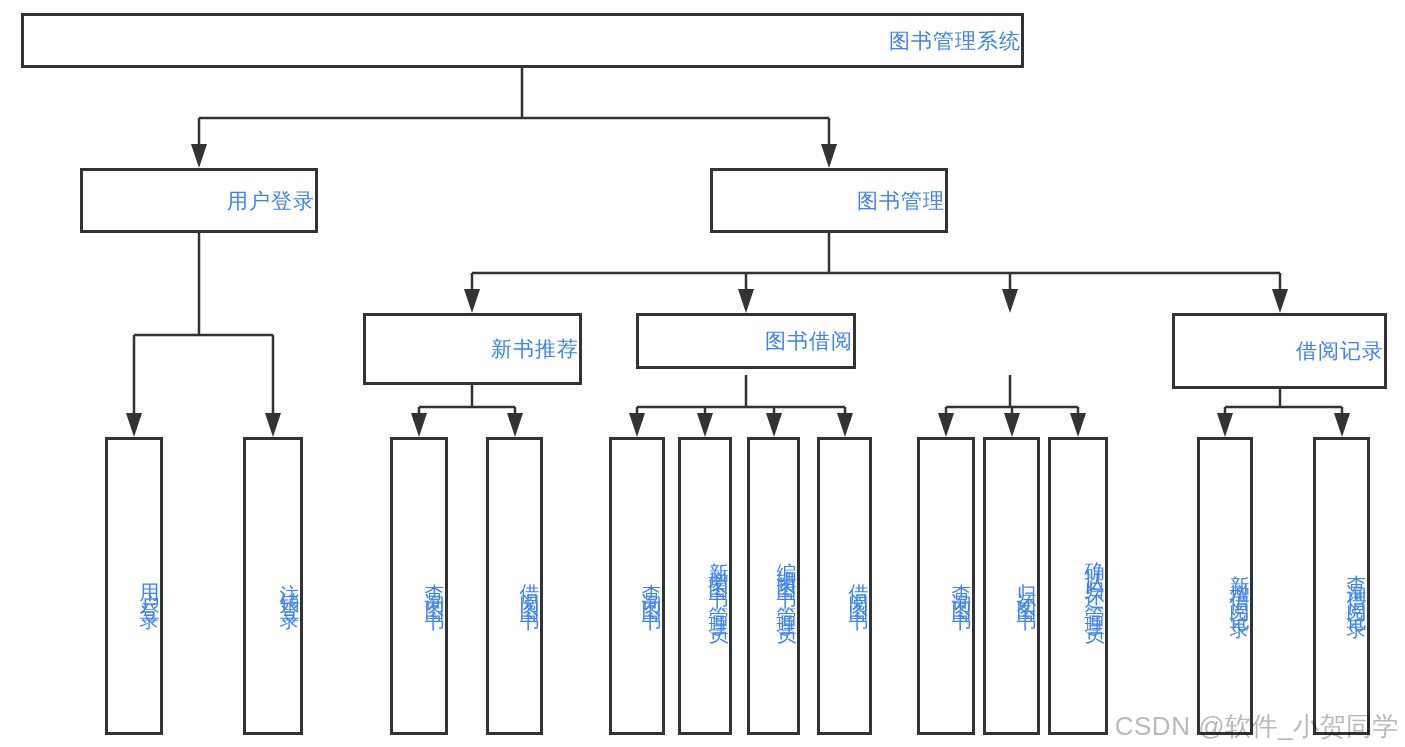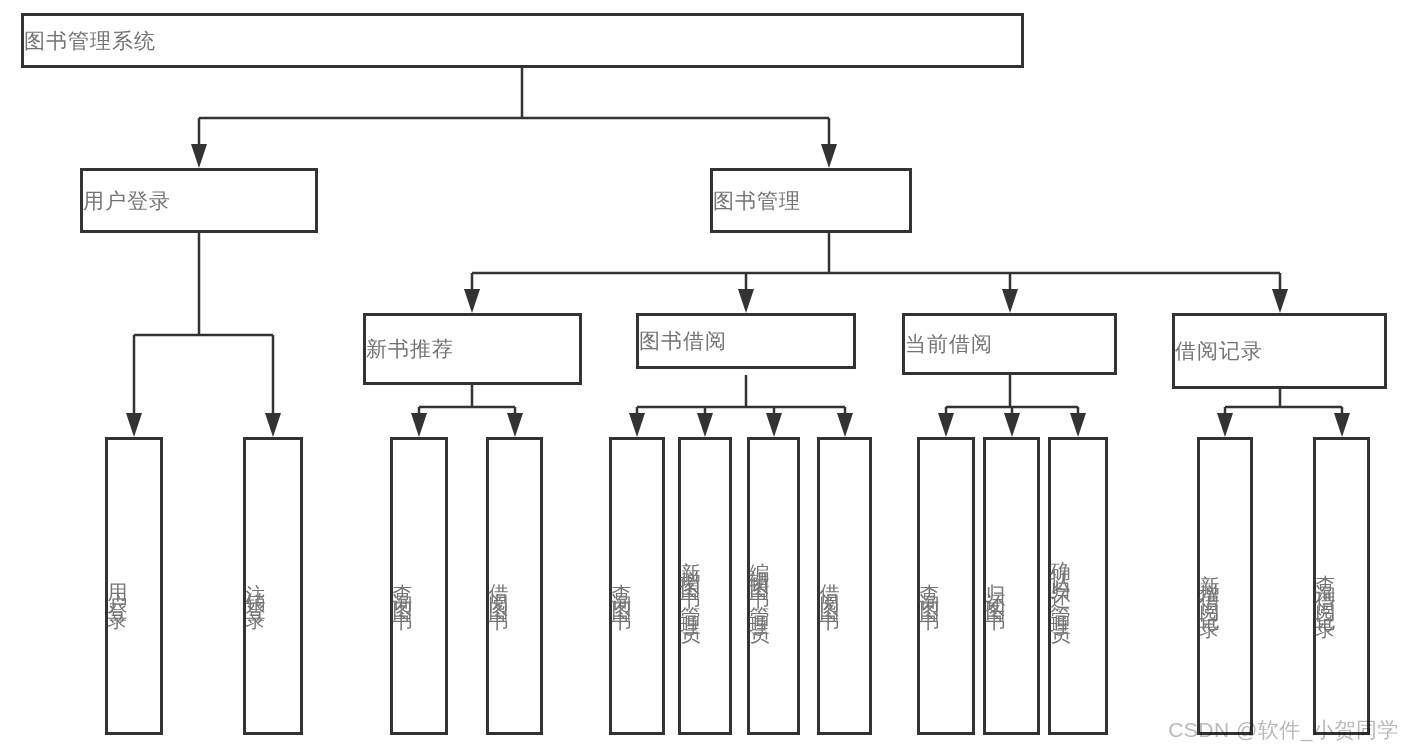--- a/index.html
+++ b/index.html
@@ -4,32 +4,32 @@
 <style>
   html,body { margin:0; padding:0; background:#ffffff; }
   .stage {
     position:relative; width:1405px; height:747px; background:#ffffff;
     font-family:"Liberation Sans", sans-serif; overflow:hidden;
   }
   svg.wires { position:absolute; left:0; top:0; }
   .node {
     position:absolute; box-sizing:border-box;
     border:3px solid #333333; background:#ffffff;
-    display:flex; align-items:center; justify-content:flex-start;
-    color:#737373;
+    display:flex; align-items:center; justify-content:flex-end;
+    color:#3b82f6;
     font-family:Liberation Serif, serif;
   }
   .hnode { font-size:21px; letter-spacing:1px; }
   .vnode span {
     writing-mode:vertical-rl; text-orientation:mixed;
     font-size:20px; letter-spacing:9px; line-height:1;
   }
   .watermark {
     position:absolute; right:6px; bottom:3px; z-index:6;
-    font-size:21px; color:#b9b9b9; mix-blend-mode:multiply;
+    font-size:26px; color:#b9b9b9; mix-blend-mode:multiply;
     letter-spacing:0.5px; white-space:nowrap;
   }
 </style>
 </head>
 <body>
 
 <div class="stage">
 
   <svg class="wires" width="1405" height="747" viewBox="0 0 1405 747">
     <defs>
@@ -70,32 +70,29 @@
       <use href="#ah" x="1342" y="437"></use>
   </svg>
 
   <div class="node hnode" style="left:21px;top:13px;width:1003px;height:55px">
     <span>图书管理系统</span>
   </div>
 
   <div class="node hnode" style="left:80px;top:168px;width:238px;height:65px">
     <span>用户登录</span>
   </div>
-  <div class="node hnode" style="left:710px;top:168px;width:202px;height:65px">
+  <div class="node hnode" style="left:710px;top:168px;width:238px;height:65px">
     <span>图书管理</span>
   </div>
 
   <div class="node hnode" style="left:363px;top:313px;width:219px;height:72px">
     <span>新书推荐</span>
   </div>
   <div class="node hnode" style="left:636px;top:313px;width:220px;height:56px">
     <span>图书借阅</span>
-  </div>
-  <div class="node hnode" style="left:902px;top:313px;width:215px;height:62px">
-    <span>当前借阅</span>
   </div>
   <div class="node hnode" style="left:1172px;top:313px;width:215px;height:76px">
     <span>借阅记录</span>
   </div>
 
   <div class="node vnode" style="left:105px;top:437px;width:58px;height:298px">
     <span>用户登录</span>
   </div>
   <div class="node vnode" style="left:243px;top:437px;width:60px;height:298px">
     <span>注销登录</span>

